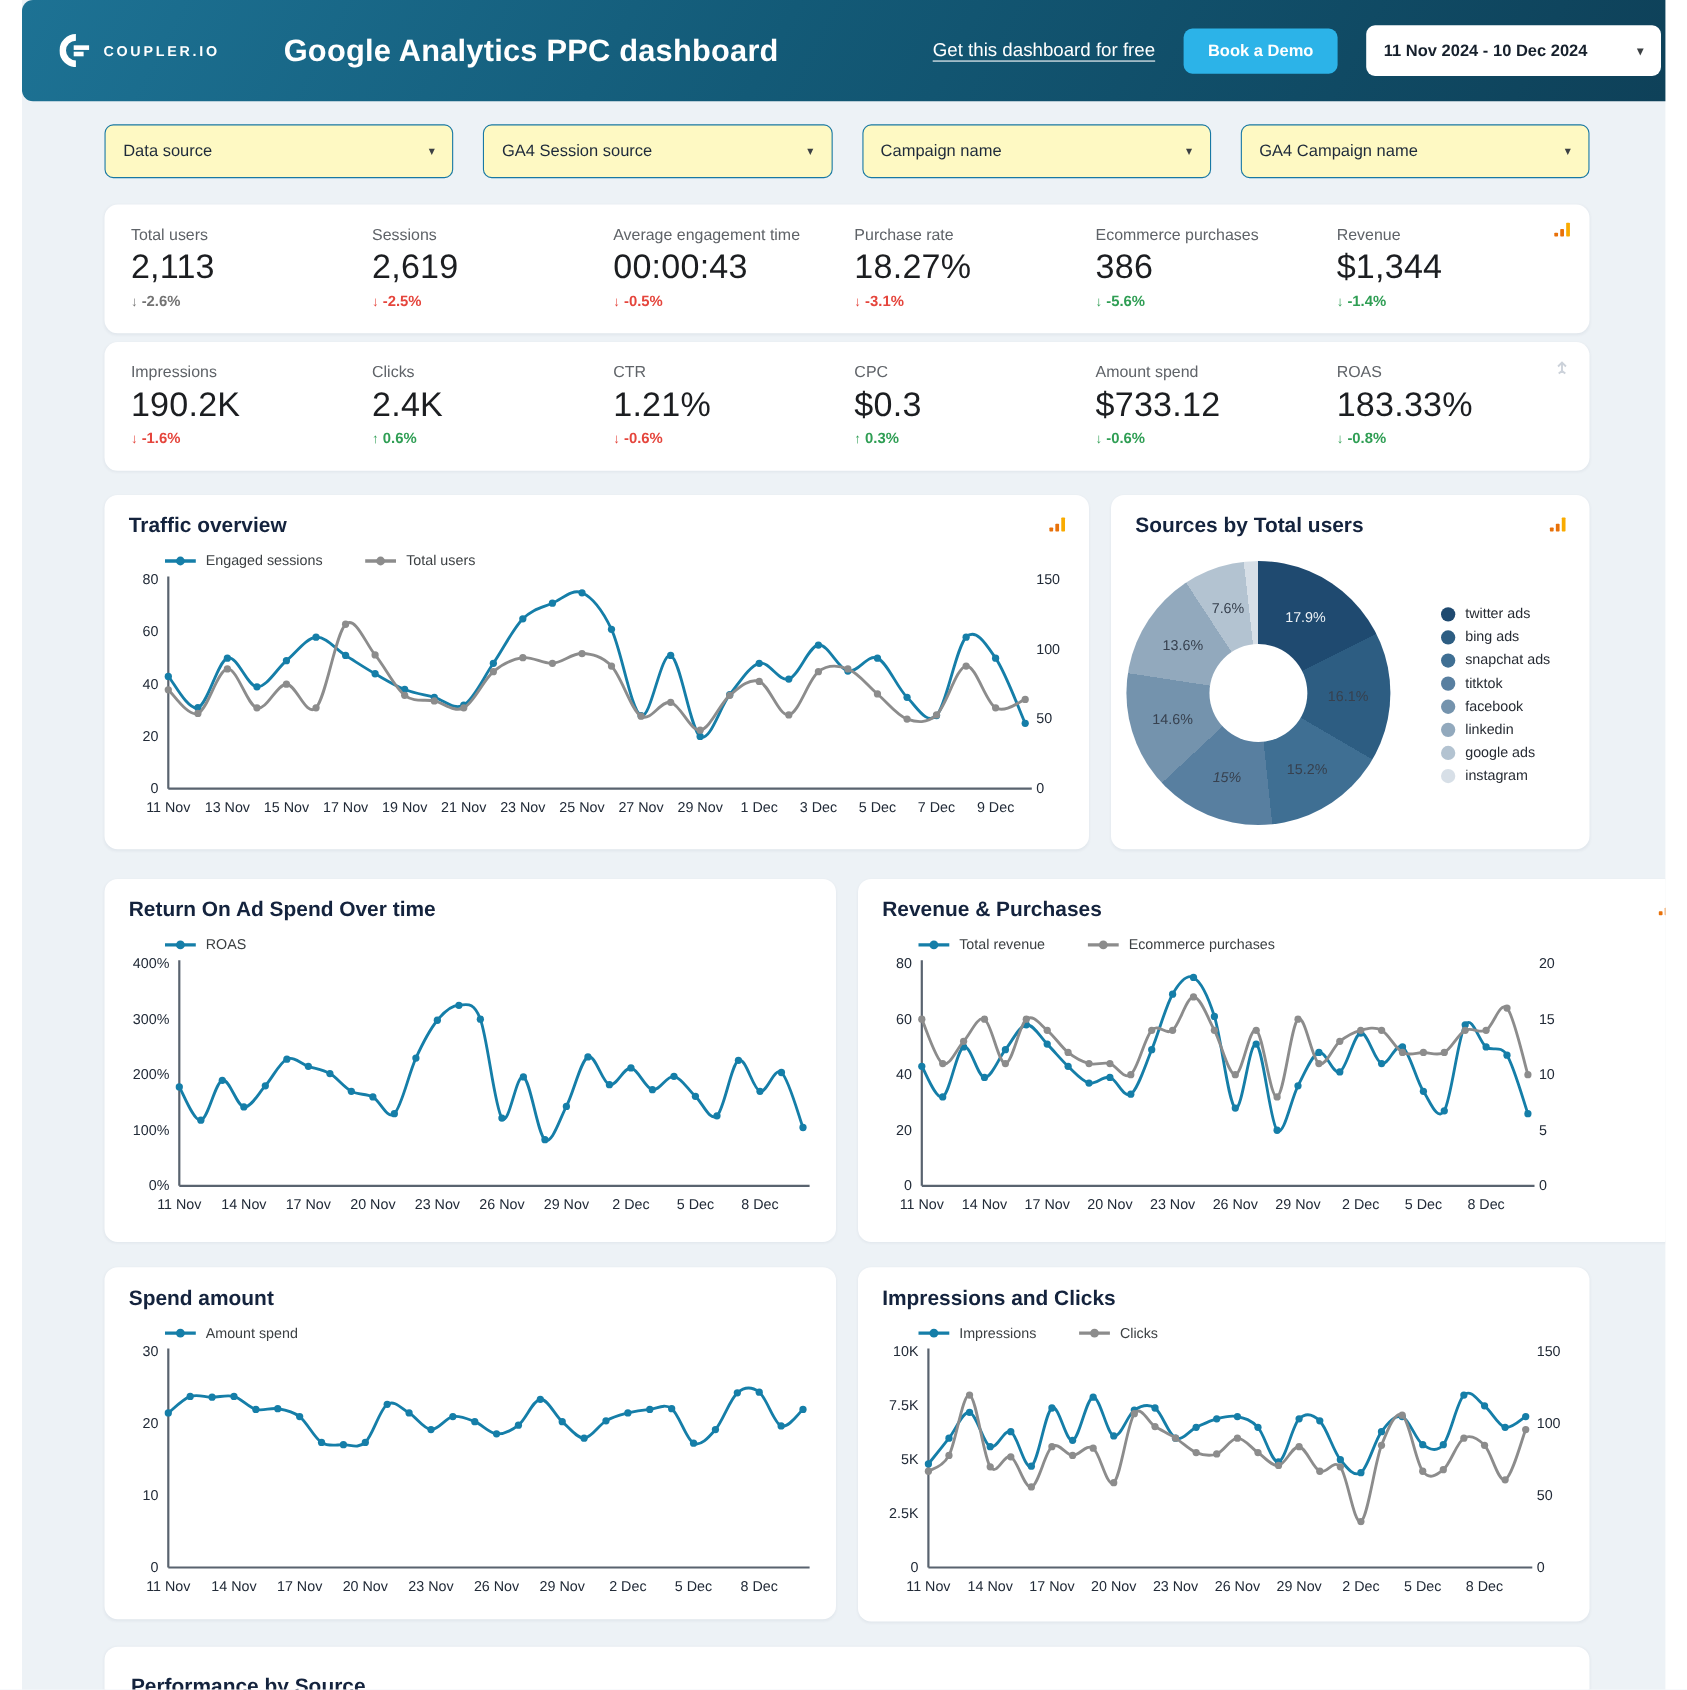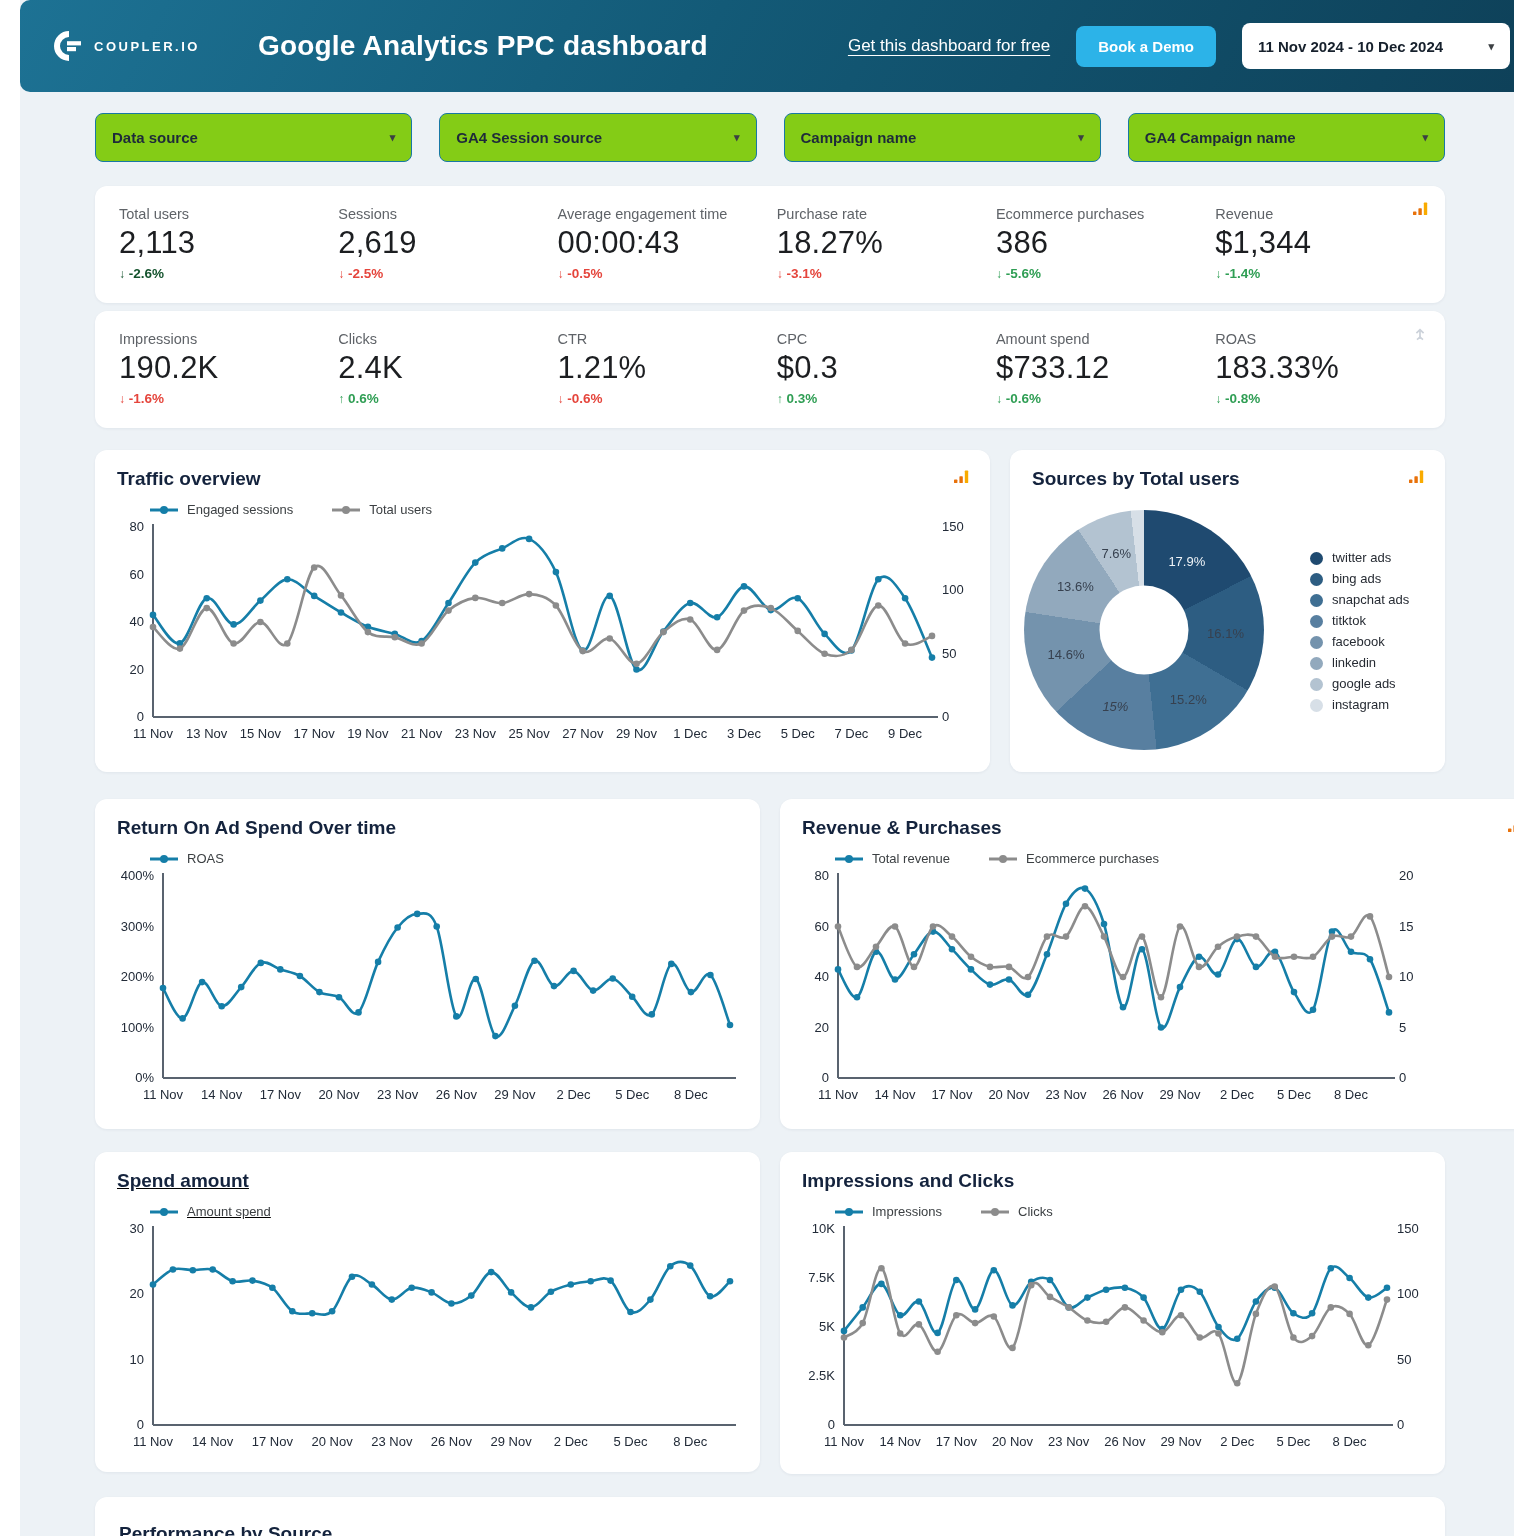--- a/index.html
+++ b/index.html
@@ -22,23 +22,23 @@
   .hdr-link { color:#fff; font-size:17px; text-decoration:underline; text-underline-offset:4px; cursor:pointer; }
   .demo-btn { background:#2cb3e8; color:#fff; border:none; border-radius:8px;
     font-family:inherit; font-size:15px; font-weight:700; padding:12px 22px; cursor:pointer; }
   .date-box { background:#fff; border-radius:8px; height:46px; width:268px;
     display:flex; align-items:center; justify-content:space-between; padding:0 16px;
     font-size:15px; font-weight:700; color:#16202c; cursor:pointer; }
   .caret { font-size:11px; color:#3c4043; }
 
   
   .filters { position:absolute; left:75px; top:113px; width:1350px; display:flex; gap:27px; }
-  .filter { flex:1; height:49px; background:#84cc16; border:1.5px solid #1878a4; border-radius:8px;
+  .filter { flex:1; height:49px; background:#fef9c3; border:1.5px solid #1878a4; border-radius:8px;
     display:flex; align-items:center; justify-content:space-between; padding:0 16px;
-    font-size:15px; font-weight:700; color:#1e2a3a; cursor:pointer; }
+    font-size:15px; font-weight:400; color:#1e2a3a; cursor:pointer; }
 
   
   .card { position:absolute; background:#fff; border-radius:12px;
     box-shadow:0 1px 3px rgba(20,40,60,0.06); }
   .card-head { display:flex; align-items:flex-start; justify-content:space-between; padding:18px 20px 0 22px; }
   .card-head h2 { font-size:19px; font-weight:700; color:#14233d; margin:0; }
 
   
   .kpi-row1 { left:75px; top:186px; width:1350px; height:117px; }
   .kpi-row2 { left:75px; top:311px; width:1350px; height:117px; }
@@ -48,21 +48,21 @@
   .m-value { font-size:31px; color:#1c1e21; margin:3px 0 5px; letter-spacing:0.2px; }
   .m-delta { font-size:13.5px; font-weight:700; }
   .m-delta .arr { font-size:12px; }
   .corner-icon { position:absolute; right:16px; top:14px; }
 
   
   .card-traffic { left:75px; top:450px; width:895px; height:322px; }
   .card-sources { left:990px; top:450px; width:435px; height:322px; }
   .card-roas    { left:75px;  top:799px; width:665px; height:330px; }
   .card-rev     { left:760px; top:799px; width:764px; height:330px; }
-  .card-spend   { left:75px;  top:1152px; width:665px; height:320px;text-decoration:underline; }
+  .card-spend   { left:75px;  top:1152px; width:665px; height:320px; }
   .card-impr    { left:760px; top:1152px; width:665px; height:322px; }
   .card-perf    { left:75px;  top:1497px; width:1350px; height:100px; padding:26px 24px; }
   .card-perf h2 { font-size:19px; font-weight:700; color:#14233d; margin:0; }
 
   .legend { display:flex; gap:38px; margin:12px 0 0 54px; font-size:13px; color:#3c4043; align-items:center; }
   .lg-item { display:flex; align-items:center; gap:8px; }
 
   .chart { margin:2px 12px 0 12px; }
   #ch-traffic { height:228px; }
   #ch-roas    { height:240px; }
@@ -131,21 +131,21 @@
       <svg width="17" height="17" viewBox="0 0 17 17">
           <rect x="1" y="11.5" width="3.4" height="3.6" rx="0.7" fill="#e8710a"></rect>
           <rect x="6.4" y="8.2" width="3.4" height="6.9" rx="0.7" fill="#e8710a"></rect>
           <rect x="11.8" y="2.5" width="3.4" height="12.6" rx="0.7" fill="#f9ab00"></rect>
         </svg>
     </span>
     <div class="kpi-strip" id="kpi-0">
         <div class="metric">
           <div class="m-label">Total users</div>
           <div class="m-value">2,113</div>
-          <div class="m-delta" style="color:#14532d"><span class="arr">↓</span> -2.6%</div>
+          <div class="m-delta" style="color:#737373"><span class="arr">↓</span> -2.6%</div>
         </div>
         <div class="metric">
           <div class="m-label">Sessions</div>
           <div class="m-value">2,619</div>
           <div class="m-delta" style="color:#e5453c"><span class="arr">↓</span> -2.5%</div>
         </div>
         <div class="metric">
           <div class="m-label">Average engagement time</div>
           <div class="m-value">00:00:43</div>
           <div class="m-delta" style="color:#e5453c"><span class="arr">↓</span> -0.5%</div>

